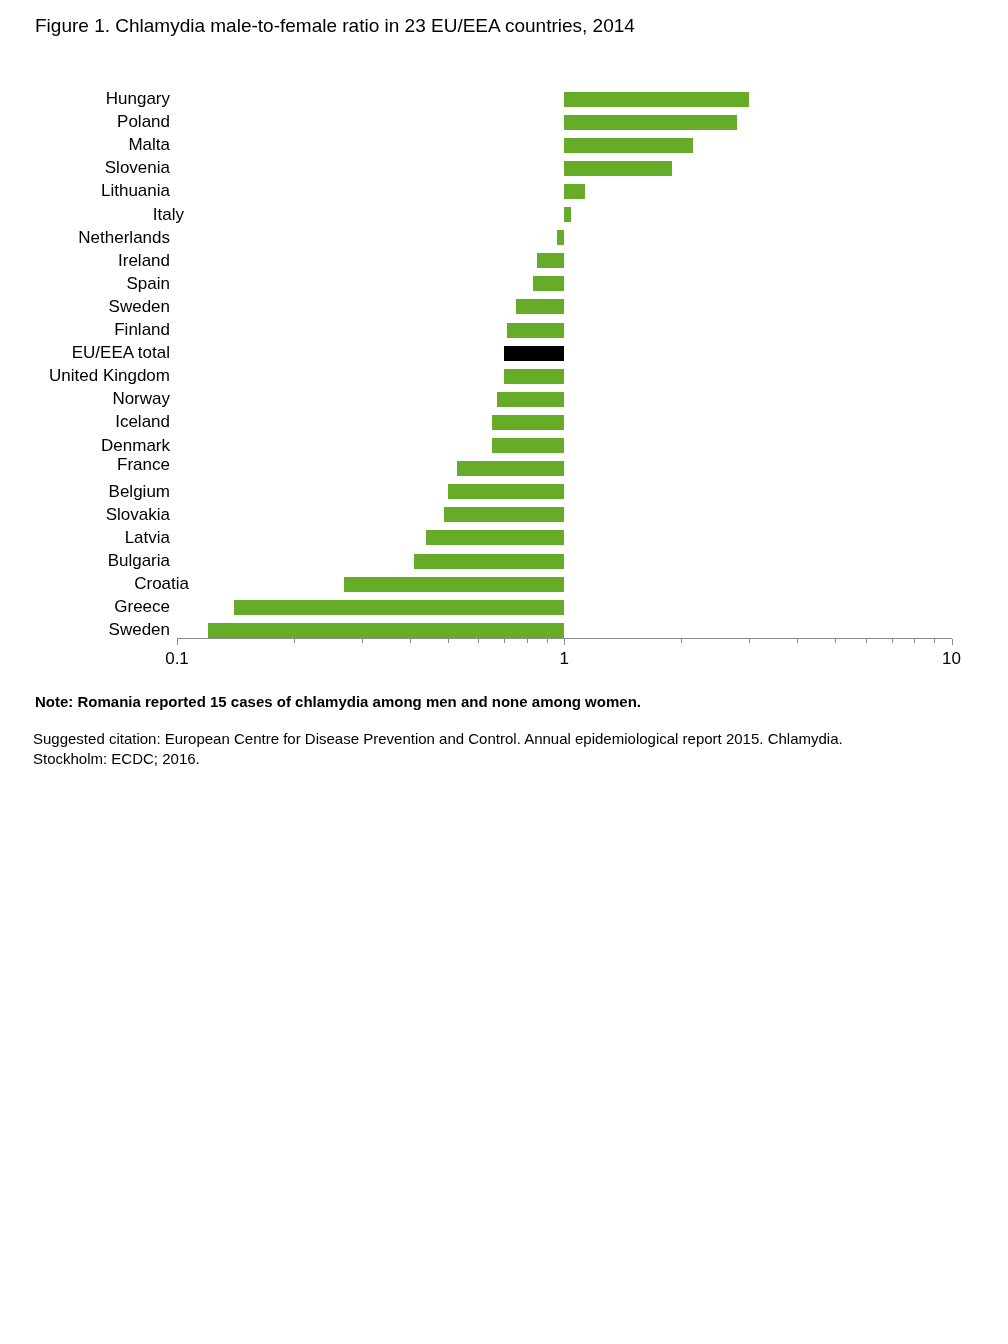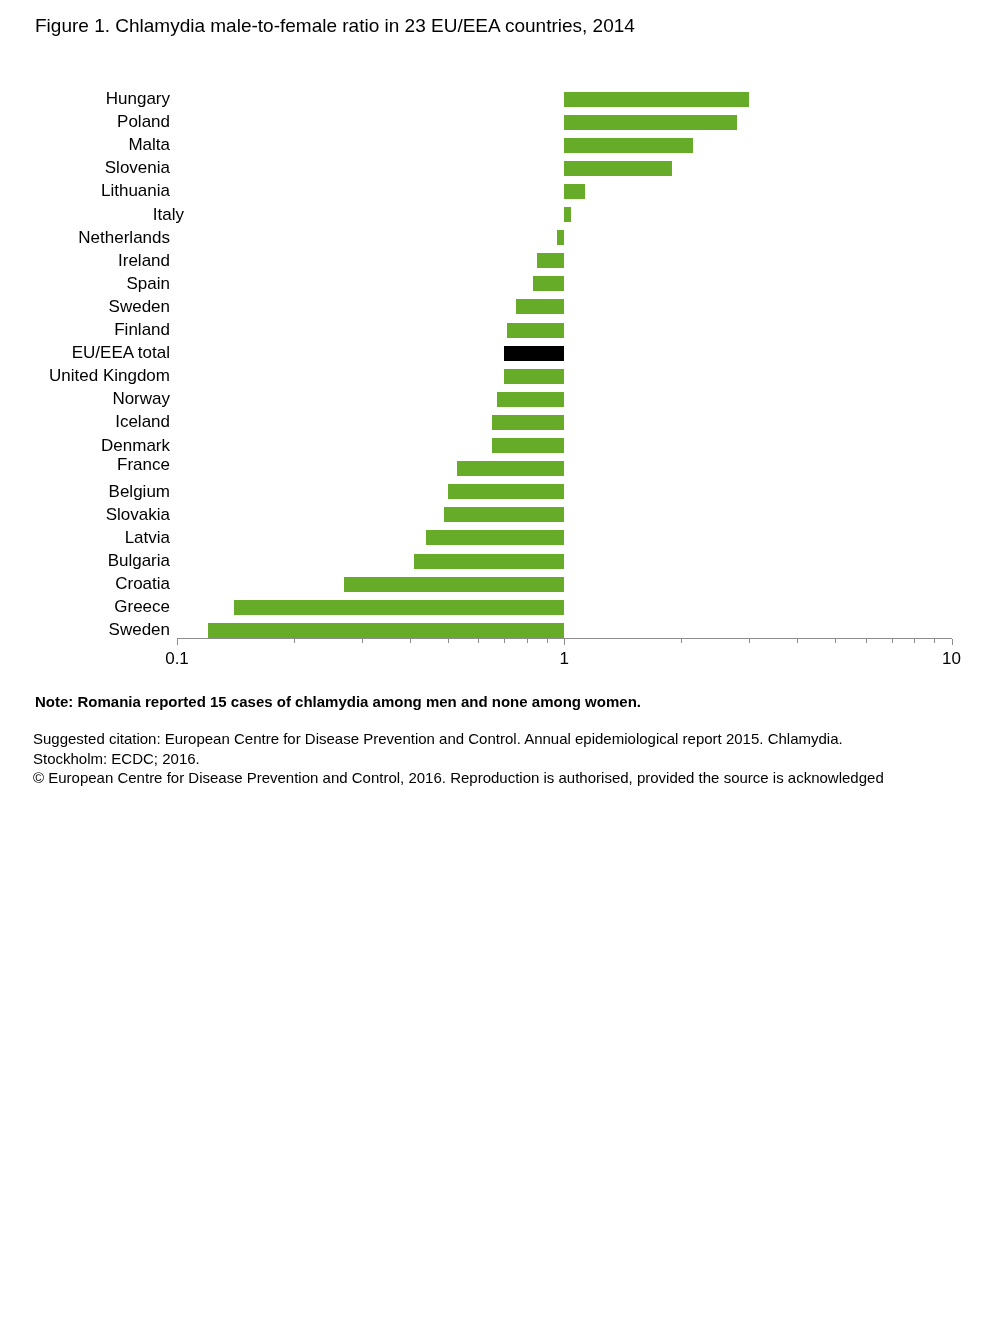--- a/index.html
+++ b/index.html
@@ -73,21 +73,21 @@
       <div class="cat-label" style="top: 455px;">France</div>
       <div class="bar" style="left: 457.476px; width: 106.774px; top: 461.1px; background: rgb(102, 172, 40);"></div>
       <div class="cat-label" style="top: 481.7px;">Belgium</div>
       <div class="bar" style="left: 447.676px; width: 116.574px; top: 484.2px; background: rgb(102, 172, 40);"></div>
       <div class="cat-label" style="top: 504.8px;">Slovakia</div>
       <div class="bar" style="left: 444.278px; width: 119.972px; top: 507.3px; background: rgb(102, 172, 40);"></div>
       <div class="cat-label" style="top: 527.9px;">Latvia</div>
       <div class="bar" style="left: 426.177px; width: 138.073px; top: 530.4px; background: rgb(102, 172, 40);"></div>
       <div class="cat-label" style="top: 551px;">Bulgaria</div>
       <div class="bar" style="left: 414.301px; width: 149.949px; top: 553.5px; background: rgb(102, 172, 40);"></div>
-      <div class="cat-label" style="top: 574.1px;">Croatia</div>
+      <div class="cat-label" style="top: 574.1px; margin-left: 19px;">Croatia</div>
       <div class="bar" style="left: 344.046px; width: 220.204px; top: 576.6px; background: rgb(102, 172, 40);"></div>
       <div class="cat-label" style="top: 597.2px;">Greece</div>
       <div class="bar" style="left: 233.588px; width: 330.662px; top: 599.7px; background: rgb(102, 172, 40);"></div>
       <div class="cat-label" style="top: 620.3px;">Sweden</div>
       <div class="bar" style="left: 207.663px; width: 356.587px; top: 622.8px; background: rgb(102, 172, 40);"></div>
       <div class="axis-line" style="left: 177px; width: 774.5px; top: 638px;"></div>
       <div class="tick" style="left: 293.574px; top: 639px; height: 4px;"></div>
       <div class="tick" style="left: 361.765px; top: 639px; height: 4px;"></div>
       <div class="tick" style="left: 410.148px; top: 639px; height: 4px;"></div>
       <div class="tick" style="left: 447.676px; top: 639px; height: 4px;"></div>
@@ -107,15 +107,14 @@
       <div class="tick-label" style="left: 177px; top: 649px;">0.1</div>
       <div class="tick" style="left: 564.25px; top: 639px; height: 6px;"></div>
       <div class="tick-label" style="left: 564.25px; top: 649px;">1</div>
       <div class="tick" style="left: 951.5px; top: 639px; height: 6px;"></div>
       <div class="tick-label" style="left: 951.5px; top: 649px;">10</div>
     </div>
   <div class="note">Note: Romania reported 15 cases of chlamydia among men and none among women.</div>
   <div class="citation" id="citation">
       <div>Suggested citation: European Centre for Disease Prevention and Control. Annual epidemiological report 2015. Chlamydia.</div>
       <div>Stockholm: ECDC; 2016.</div>
-      <div>© European Centre for Disease Prevention and Control, 2016. Reproduction is authorised, provided the source is acknowledged</div>
     </div>
 </div>
 
 </body></html>

